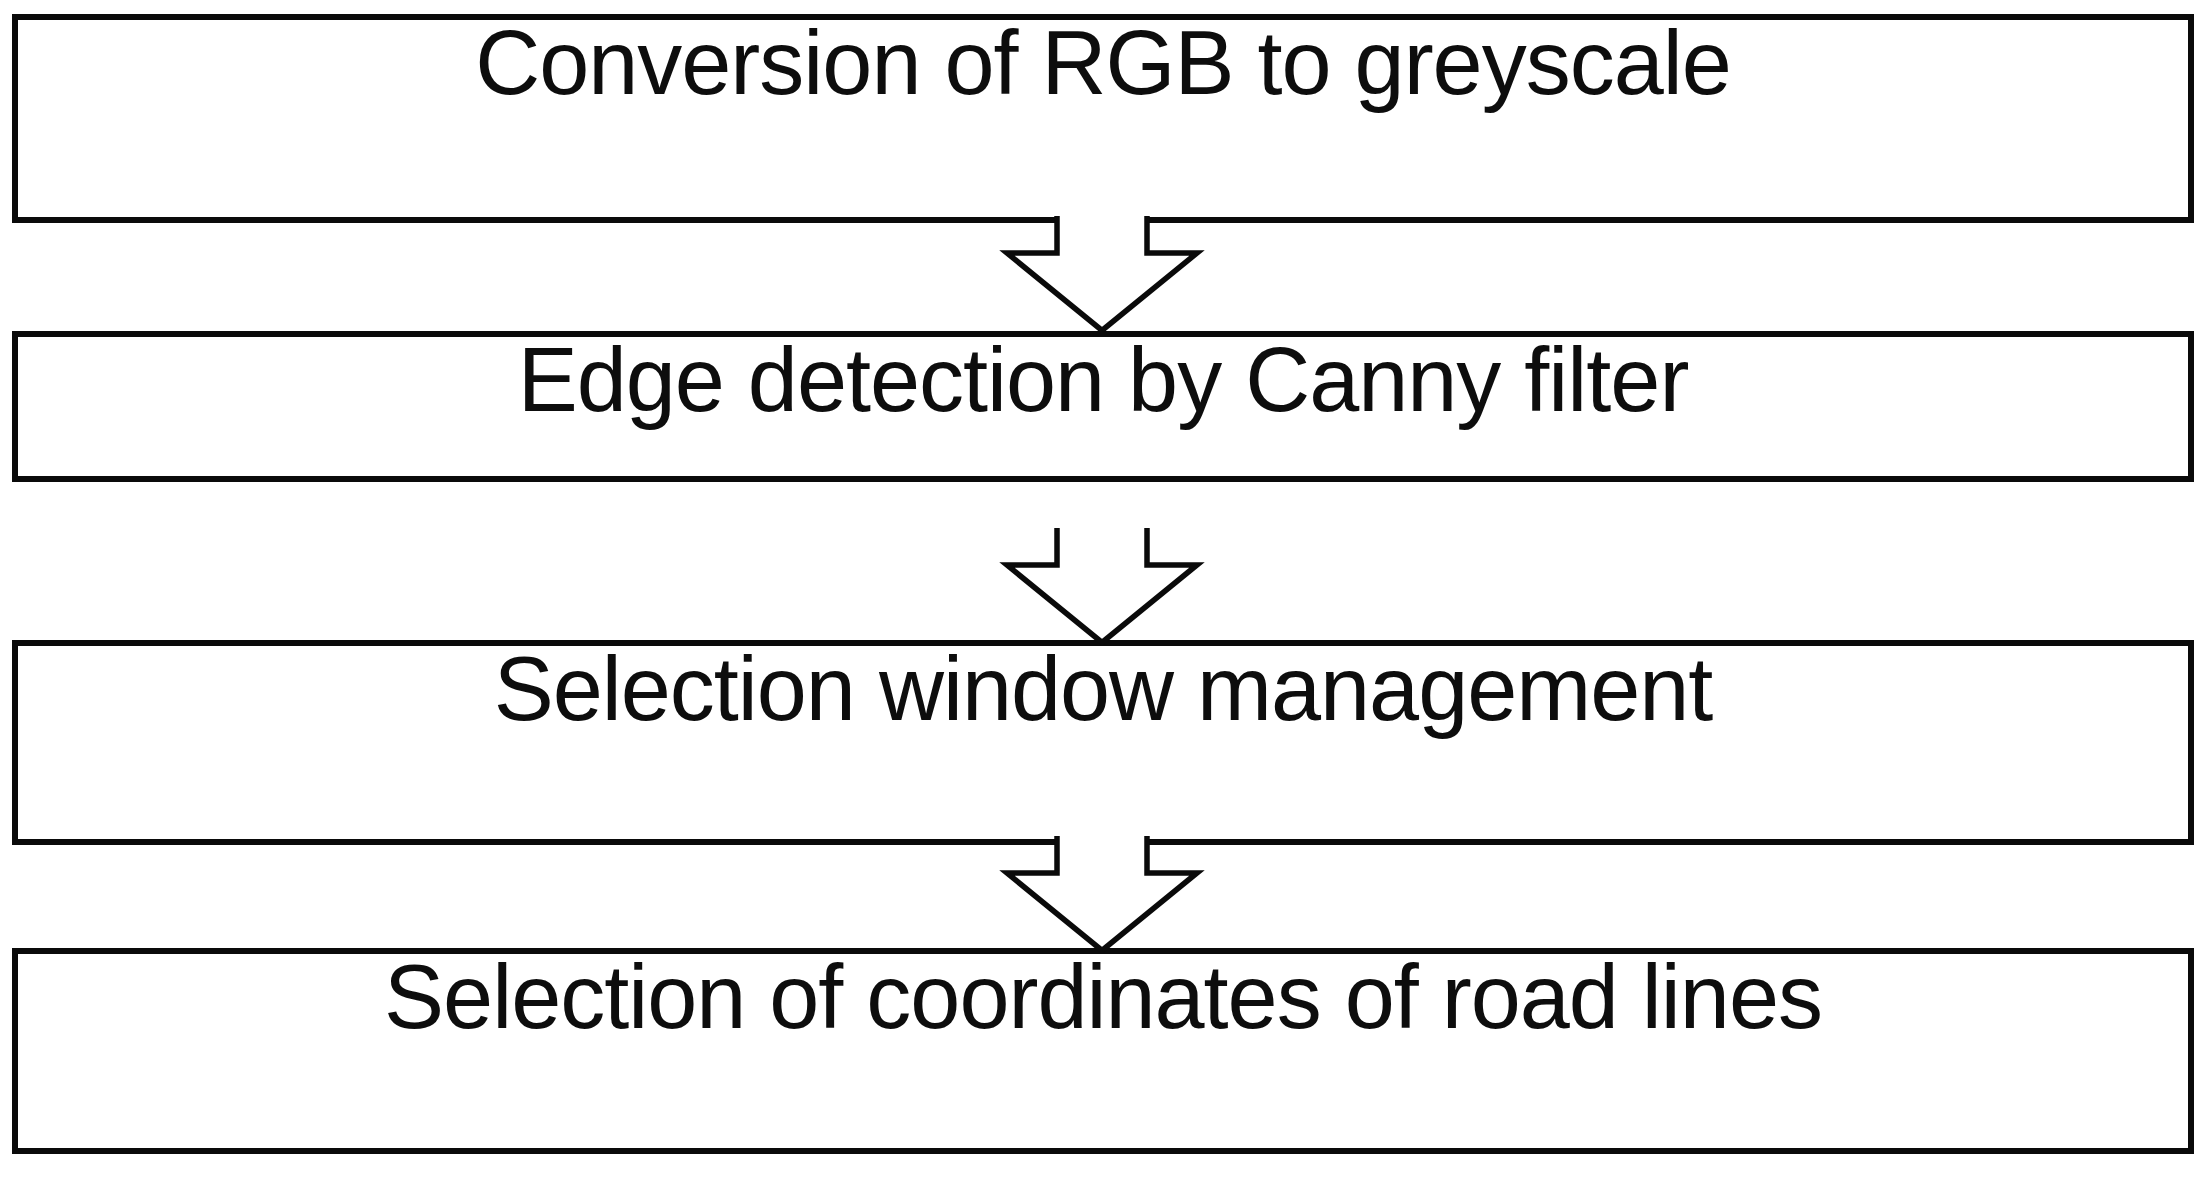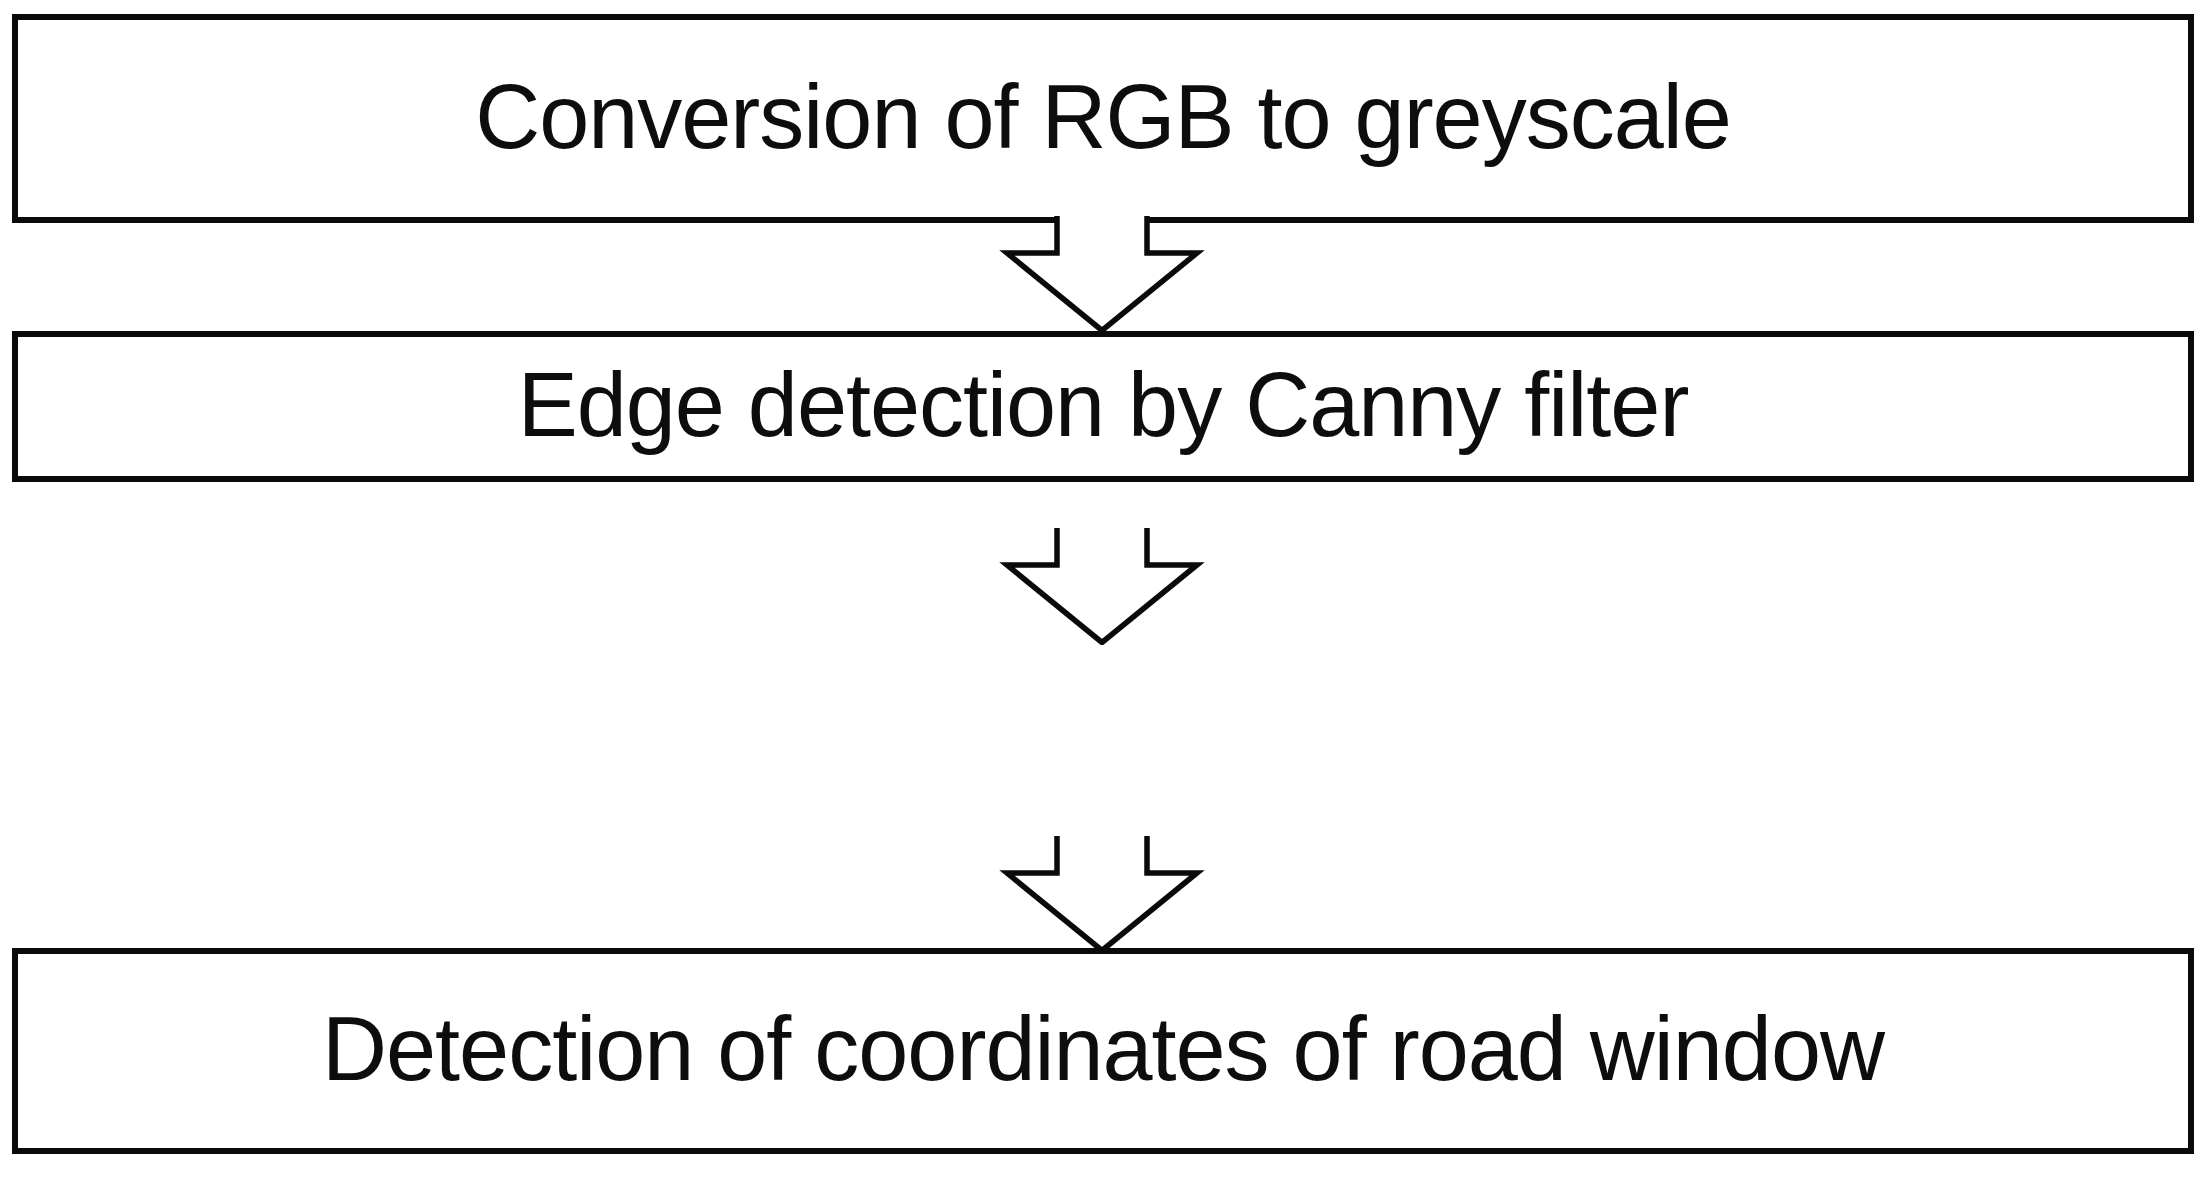--- a/index.html
+++ b/index.html
@@ -16,21 +16,21 @@
     overflow: hidden;
   }
   .flow-box {
     position: absolute;
     left: 12px;
     width: 2182px;
     box-sizing: border-box;
     border: 6px solid #0a0a0a;
     background: #ffffff;
     display: flex;
-    align-items: center;
+    align-items: flex-start;
     justify-content: center;
   }
   .flow-box .label {
     font-size: 90px;
     line-height: 1;
     color: #0d0d0d;
     letter-spacing: -1px;
     white-space: nowrap;
     transform: translateY(-2px);
   }
@@ -55,23 +55,26 @@
 <div class="canvas">
 
   <div class="flow-box box-1">
     <span class="label">Conversion of RGB to greyscale</span>
   </div>
 
   <div class="flow-box box-2">
     <span class="label">Edge detection by Canny filter</span>
   </div>
 
+  <div class="flow-box box-3">
+    <span class="label">Selection window management</span>
+  </div>
 
   <div class="flow-box box-4">
-    <span class="label">Detection of coordinates of road window</span>
+    <span class="label">Selection of coordinates of road lines</span>
   </div>
 
   <svg class="flow-arrow arrow-1" viewBox="0 0 210 117" preserveAspectRatio="none" xmlns="http://www.w3.org/2000/svg">
     <path d="M60,0 L60,37 L10,37 L105,114.5 L200,37 L150,37 L150,0" fill="#ffffff" stroke="#0a0a0a" stroke-width="5.5" stroke-linejoin="miter" stroke-miterlimit="12"></path>
   </svg>
 
   <svg class="flow-arrow arrow-2" viewBox="0 0 210 117" preserveAspectRatio="none" xmlns="http://www.w3.org/2000/svg">
     <path d="M60,0 L60,37 L10,37 L105,114.5 L200,37 L150,37 L150,0" fill="#ffffff" stroke="#0a0a0a" stroke-width="5.5" stroke-linejoin="miter" stroke-miterlimit="12"></path>
   </svg>
 

